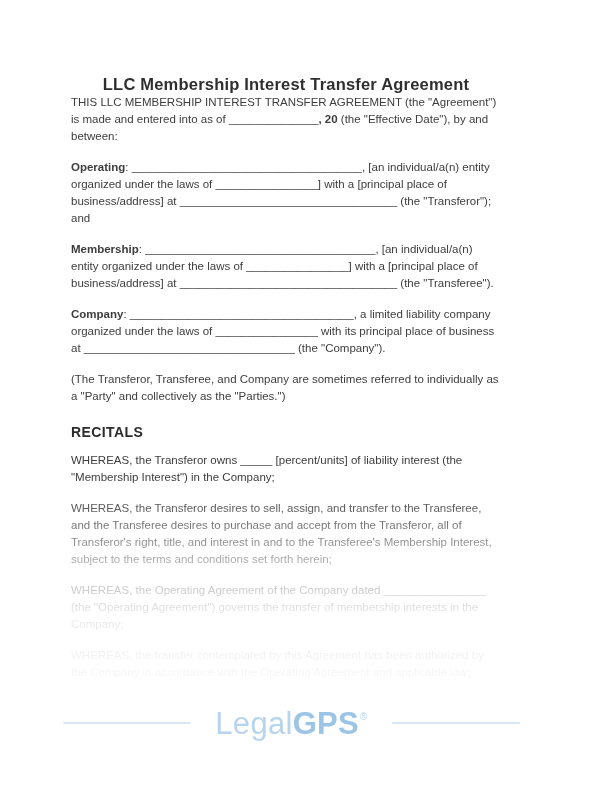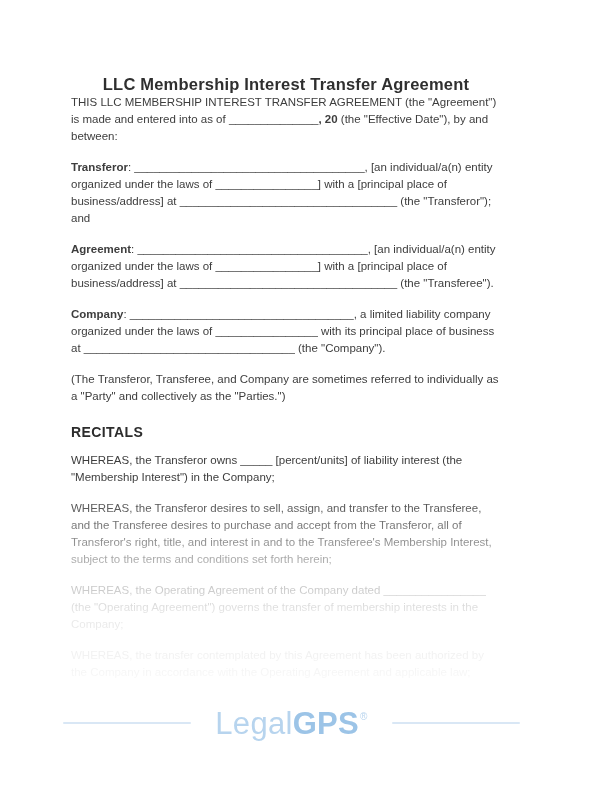--- a/index.html
+++ b/index.html
@@ -87,23 +87,23 @@
 </head>
 <body>
 
 <div class="page">
   <div class="content">
 
     <h1 class="doc-title">LLC Membership Interest Transfer Agreement</h1>
 
     <p class="para first"><span class="seg">THIS LLC MEMBERSHIP INTEREST TRANSFER AGREEMENT (the "Agreement") is made and entered into as of ______________</span><span class="seg-bold">, 20</span><span class="seg"> (the "Effective Date"), by and between:</span></p>
 
-    <p class="para"><span class="seg-bold">Transferor</span><span class="seg">: ____________________________________, [an individual/a(n) entity organized under the laws of ________________] with a [principal place of business/address] at __________________________________ (the "Transferor"); and</span></p>
+    <p class="para"><span class="seg-bold">Operating</span><span class="seg">: ____________________________________, [an individual/a(n) entity organized under the laws of ________________] with a [principal place of business/address] at __________________________________ (the "Transferor"); and</span></p>
 
-    <p class="para"><span class="seg-bold">Agreement</span><span class="seg">: ____________________________________, [an individual/a(n) entity organized under the laws of ________________] with a [principal place of business/address] at __________________________________ (the "Transferee").</span></p>
+    <p class="para"><span class="seg-bold">Membership</span><span class="seg">: ____________________________________, [an individual/a(n) entity organized under the laws of ________________] with a [principal place of business/address] at __________________________________ (the "Transferee").</span></p>
 
     <p class="para"><span class="seg-bold">Company</span><span class="seg">: ___________________________________, a limited liability company organized under the laws of ________________ with its principal place of business at _________________________________ (the "Company").</span></p>
 
     <p class="para"><span class="seg">(The Transferor, Transferee, and Company are sometimes referred to individually as a "Party" and collectively as the "Parties.")</span></p>
 
     <h2 class="recitals-heading">RECITALS</h2>
 
     <p class="para"><span class="seg">WHEREAS, the Transferor owns _____ [percent/units] of liability interest (the "Membership Interest") in the Company;</span></p>
 
     <p class="para"><span class="seg">WHEREAS, the Transferor desires to sell, assign, and transfer to the Transferee, and the Transferee desires to purchase and accept from the Transferor, all of Transferor's right, title, and interest in and to the Transferee's Membership Interest, subject to the terms and conditions set forth herein;</span></p>

